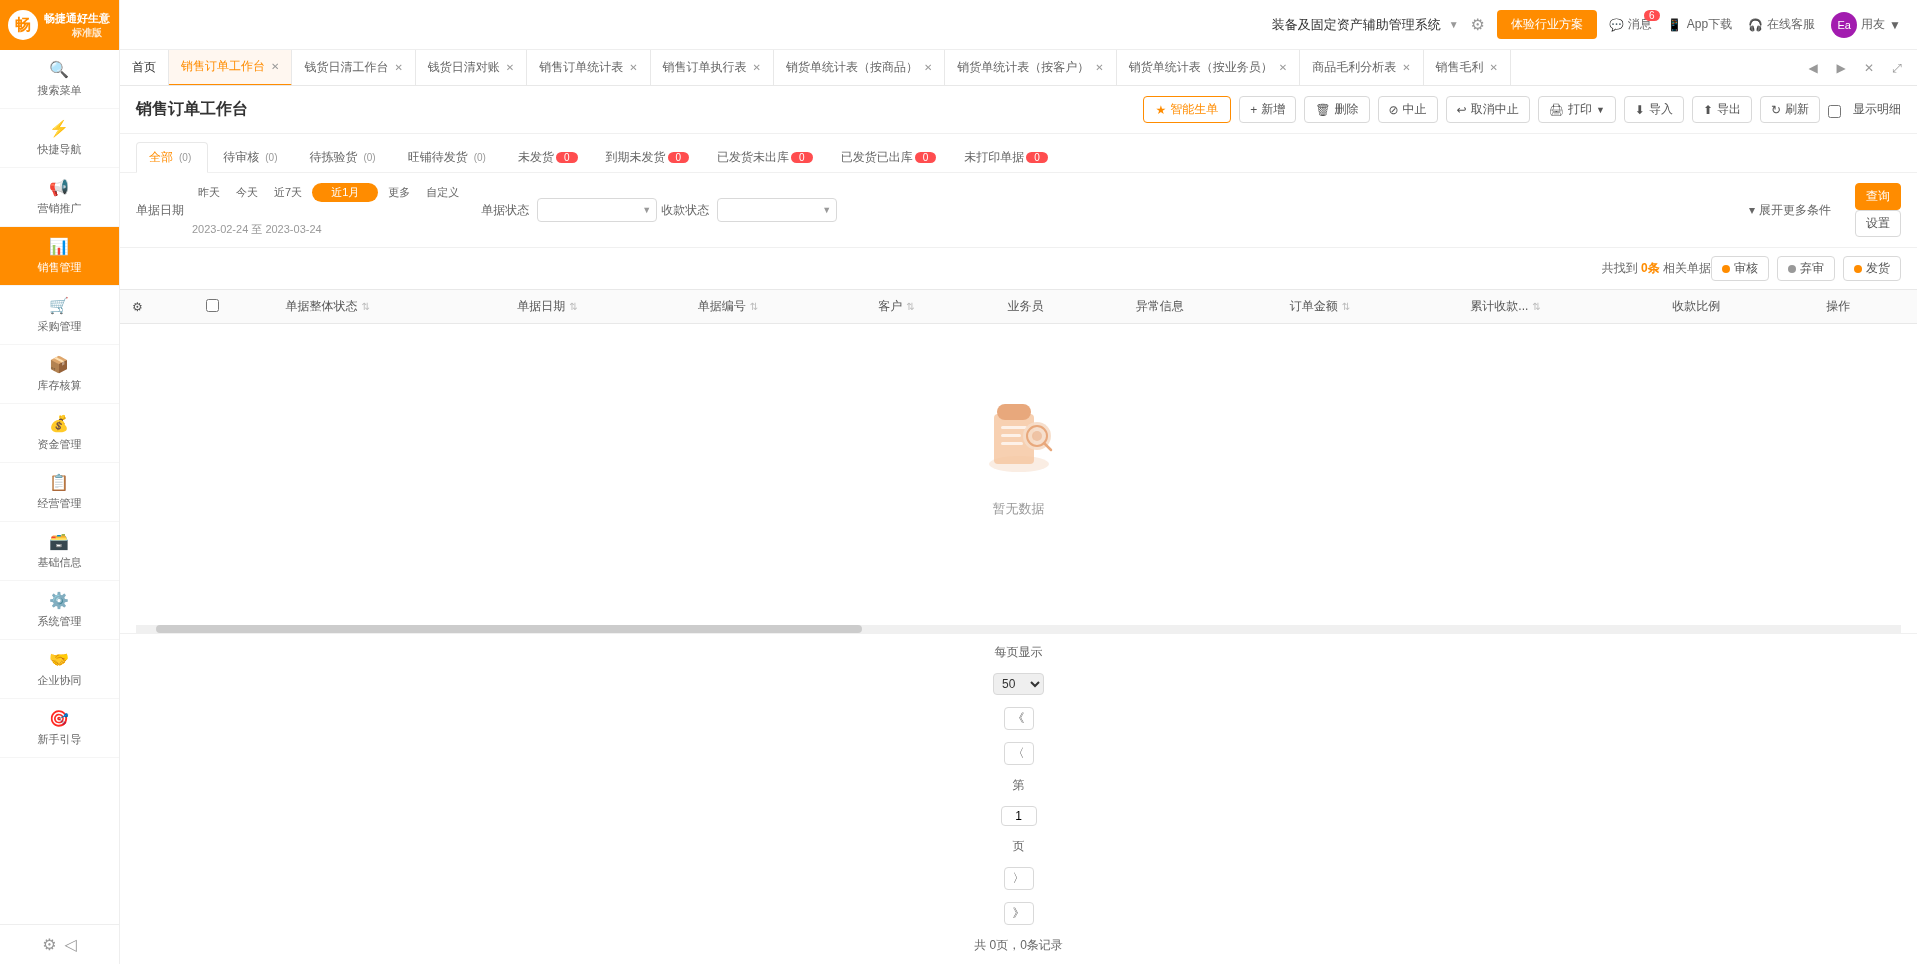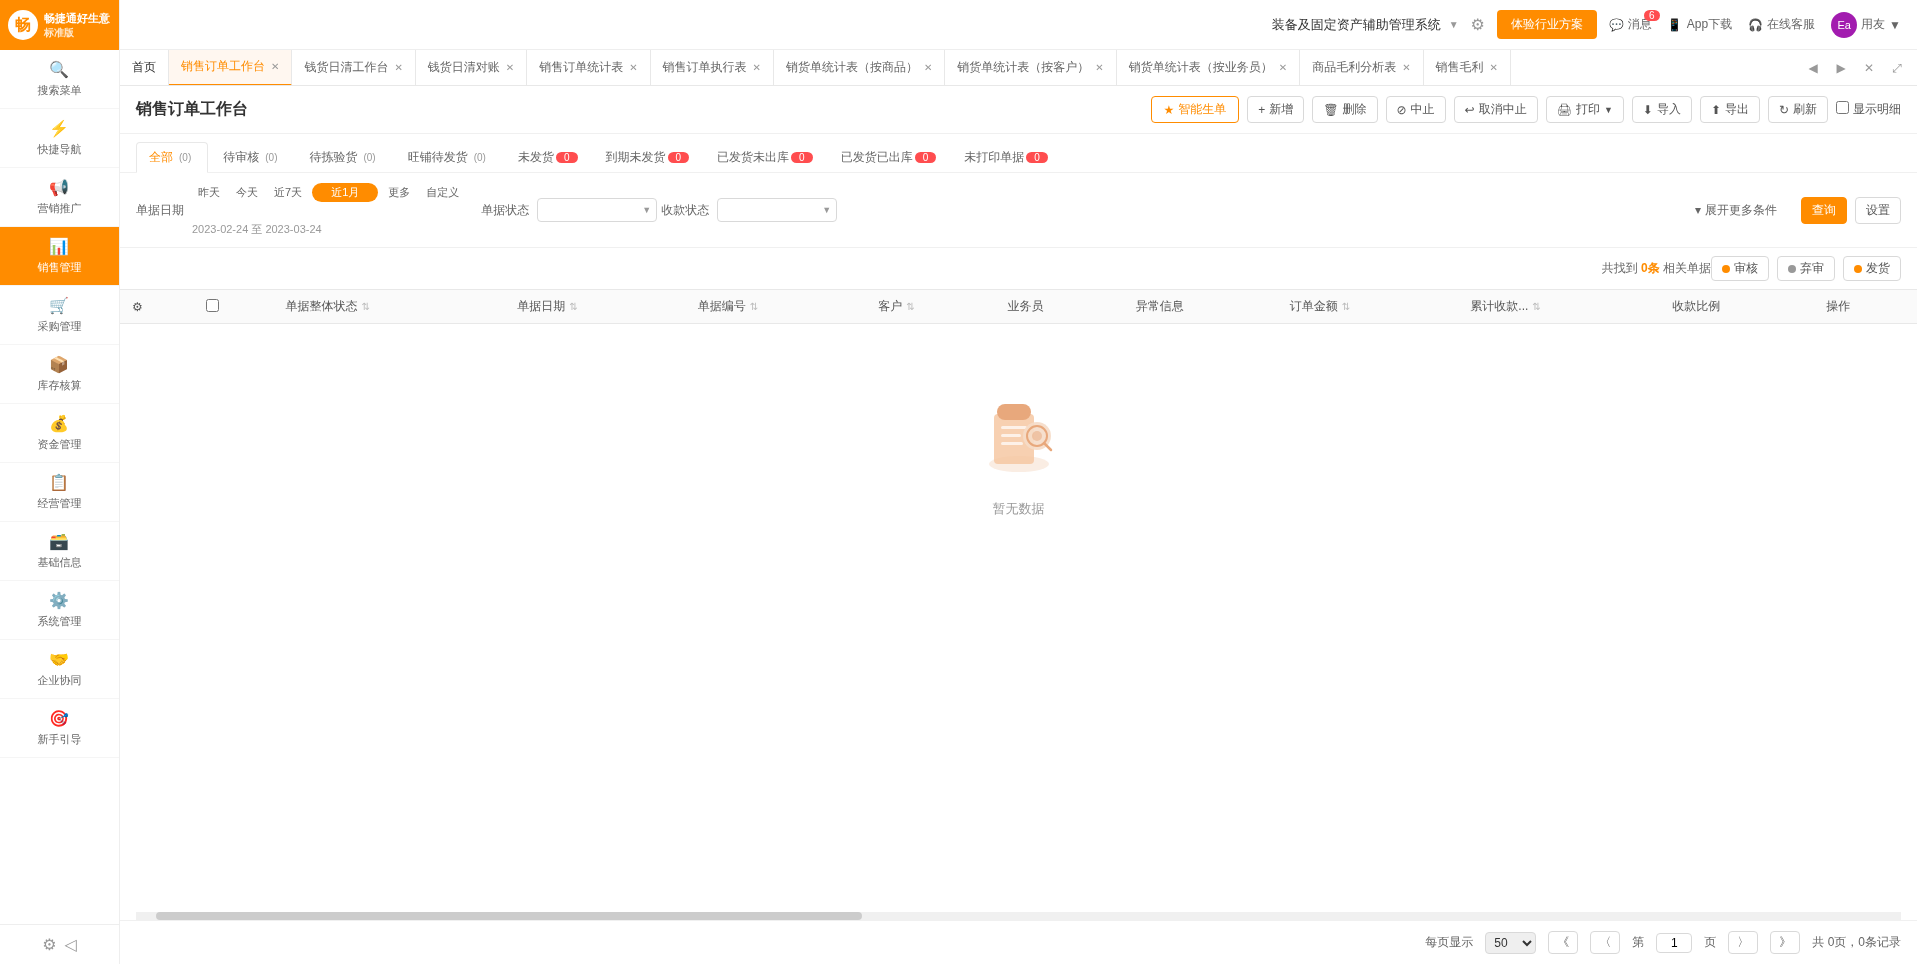--- a/index.html
+++ b/index.html
@@ -265,22 +265,22 @@
       border: 1px solid #ff8c00;
       border-radius: 4px;
       cursor: pointer;
       font-size: 12px;
       color: #ff8c00;
       background: #fff;
     }
     .star-icon { color: #ff8c00; }
     .checkbox-display {
       display: flex;
-      align-items: flex-start;
-      gap: 4px;
+      align-items: flex-end;
+      gap: 12px;
       font-size: 12px;
       color: #555;
       cursor: pointer;
     }
 
     
     .filter-tabs {
       display: flex;
       align-items: center;
       padding: 8px 16px 0;
@@ -464,20 +464,21 @@
     .pagination-bar {
       display: flex;
       align-items: center;
       justify-content: flex-end;
       padding: 10px 16px;
       border-top: 1px solid #f0f0f0;
       gap: 12px;
       font-size: 12px;
       color: #666;
       background: #fff;
+      flex-direction: column;
     }
     .page-size-select {
       border: 1px solid #d9d9d9;
       border-radius: 4px;
       padding: 2px 4px;
       font-size: 12px;
       color: #333;
     }
     .page-nav-btn {
       padding: 2px 8px;
@@ -516,21 +517,21 @@
     }
   </style>
 </head>
 <body>
 
 <div class="sidebar">
   <div class="sidebar-logo">
     <div class="logo-icon">畅</div>
     <div class="logo-text">
       <div>畅捷通好生意</div>
-      <div style="font-size:10px;opacity:0.8;">标准版</div>
+      <div style="font-size:10px;opacity:0.8;margin-left:28px;">标准版</div>
     </div>
   </div>
 
   <div id="sidebar-nav">
   <div class="sidebar-nav-item">
       <span class="nav-icon">🔍</span>
       <span>搜索菜单</span>
     </div>
       <div class="sidebar-nav-item">
       <span class="nav-icon">⚡</span>
@@ -763,21 +764,21 @@
           <div class="select-wrapper">
             <select class="filter-select">
               <option value=""></option>
             </select>
           </div>
         </div>
         <div class="expand-btn">
           <span>▾</span>
           <span>展开更多条件</span>
         </div>
-        <div style="display:flex;gap:8px;margin-left:8px;">
+        <div style="display:flex;margin-left:8px;flex-direction:column;">
           <button class="action-btn primary">查询</button>
           <button class="action-btn">设置</button>
         </div>
       </div>
 
       <div class="summary-bar">
         <div class="summary-text">
           <span>共找到</span>
           <strong>0条</strong>
           <span>相关单据</span>

